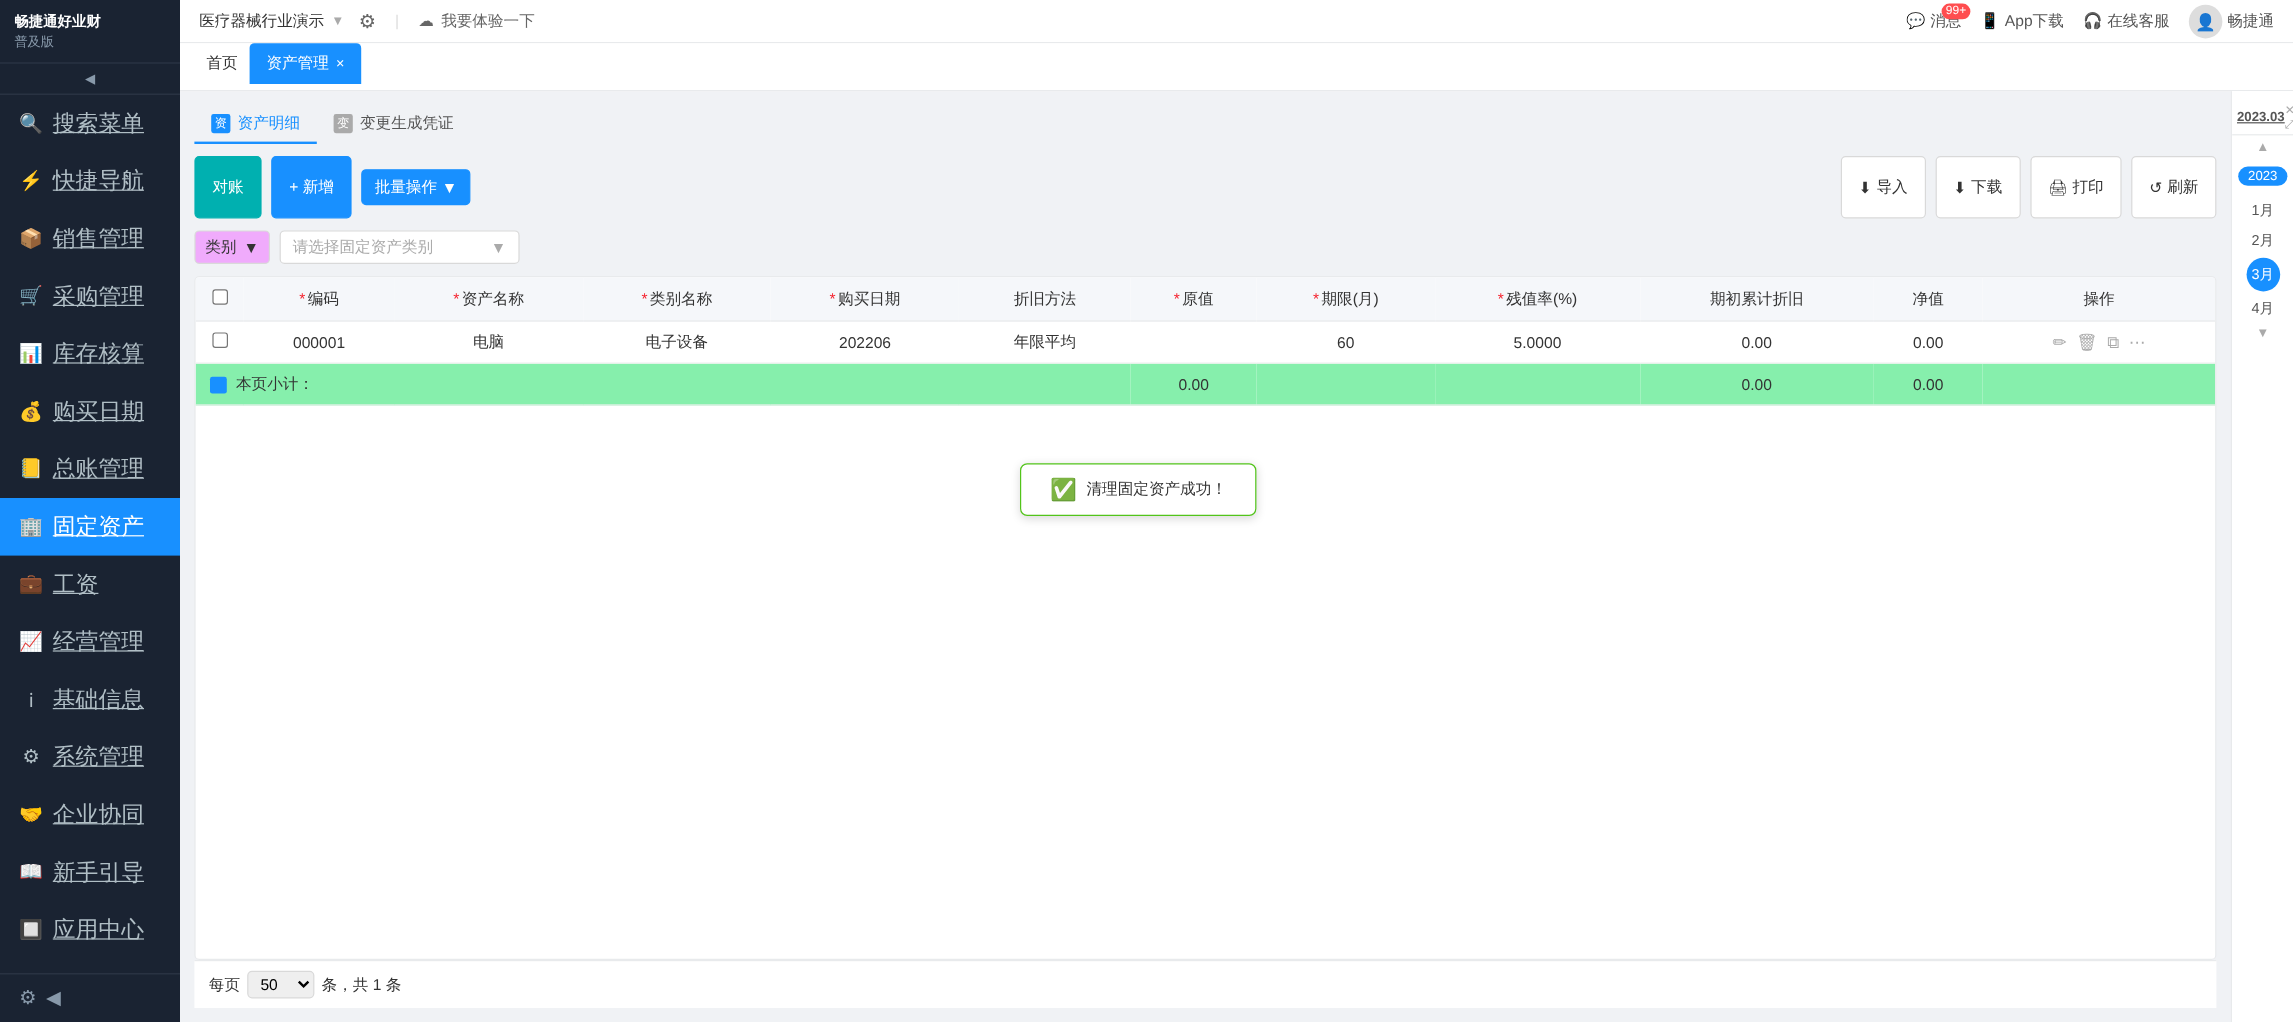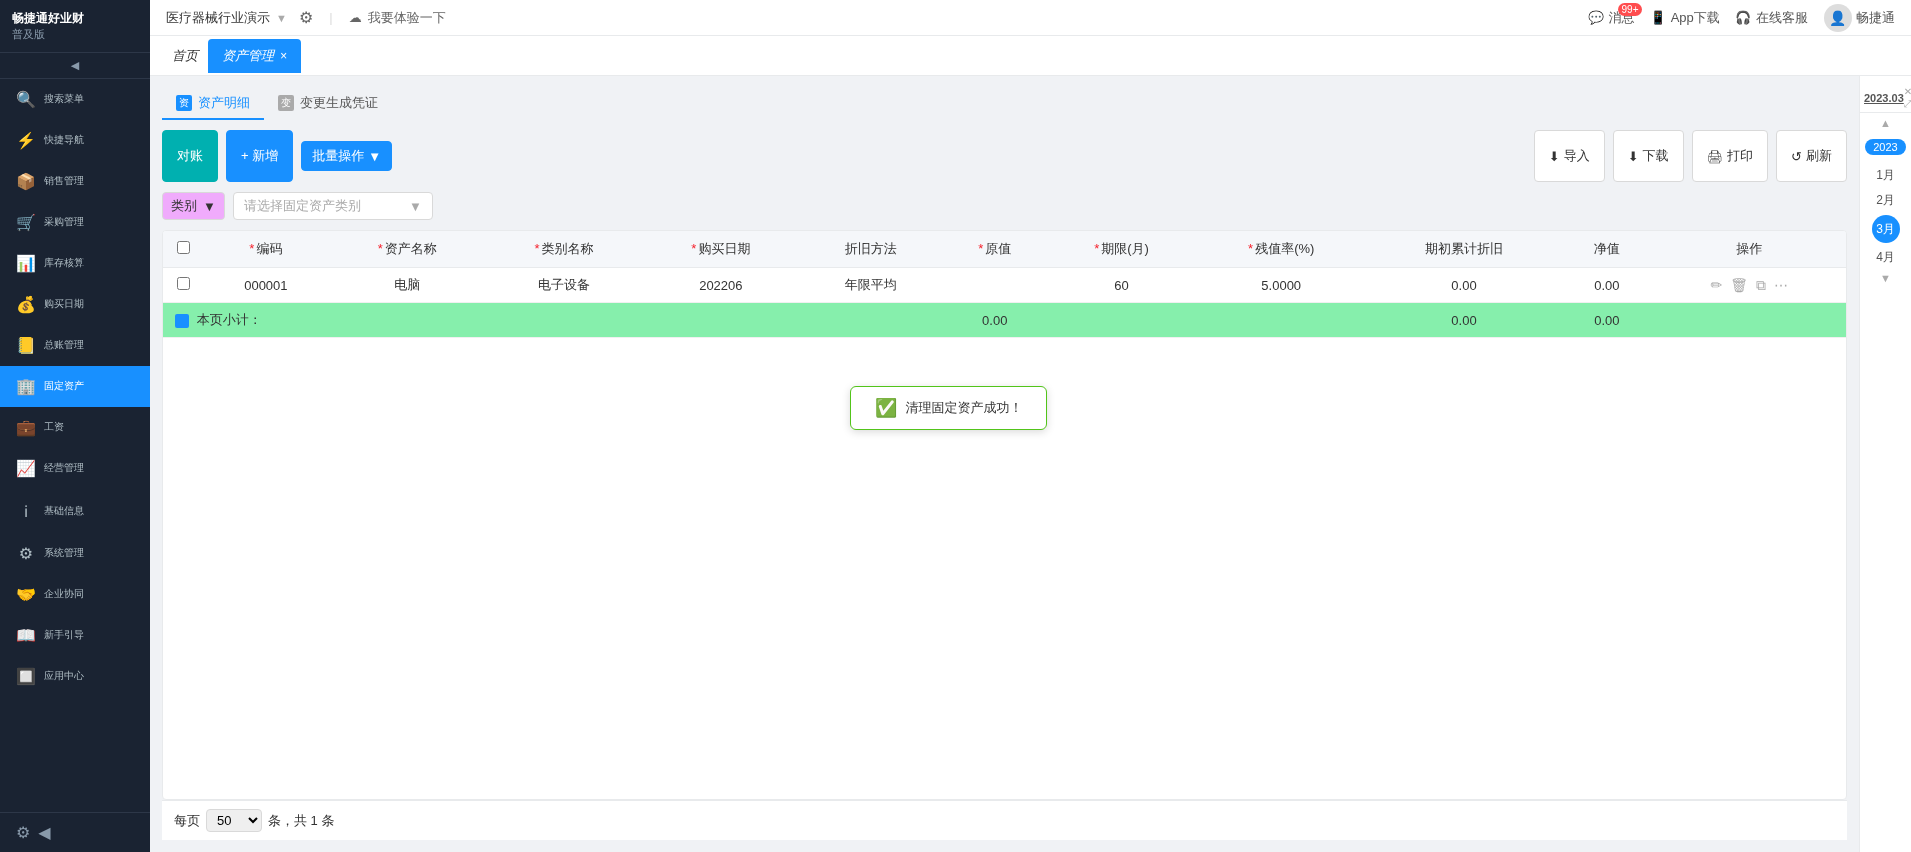--- a/index.html
+++ b/index.html
@@ -38,21 +38,21 @@
     .sidebar-item {
       display: flex;
       align-items: center;
       padding: 11px 16px;
       color: #b0bec5;
       cursor: pointer;
       gap: 8px;
     }
     .sidebar-item.active { background: #1890ff; color: #fff; }
     .sidebar-icon { font-size: 16px; width: 20px; text-align: center; }
-    .sidebar-label { font-size: 10px; }
+    .sidebar-label { font-size: 19px; text-decoration: underline; }
     .sidebar-bottom {
       display: flex;
       align-items: center;
       padding: 10px 16px;
       border-top: 1px solid #2d3748;
       gap: 8px;
     }
     .sidebar-bottom-btn {
       color: #8899aa;
       cursor: pointer;
@@ -127,25 +127,24 @@
       align-items: center;
       justify-content: center;
       font-size: 14px;
     }
 
     
     .tabbar {
       background: #fff;
       border-bottom: 1px solid #e8eaec;
       display: flex;
-      align-items: center;
+      align-items: flex-start;
       padding: 0 16px;
       height: 40px;
       gap: 4px;
-      font-style: italic;
     }
     .tab-item {
       padding: 8px 14px;
       cursor: pointer;
       color: #555;
       border-radius: 4px 4px 0 0;
       font-size: 13px;
     }
     .tab-item.active {
       background: #1890ff;

